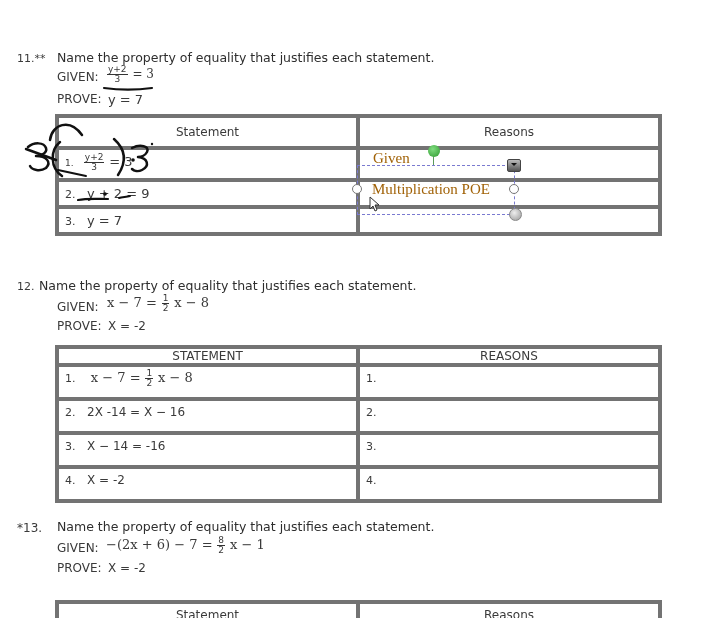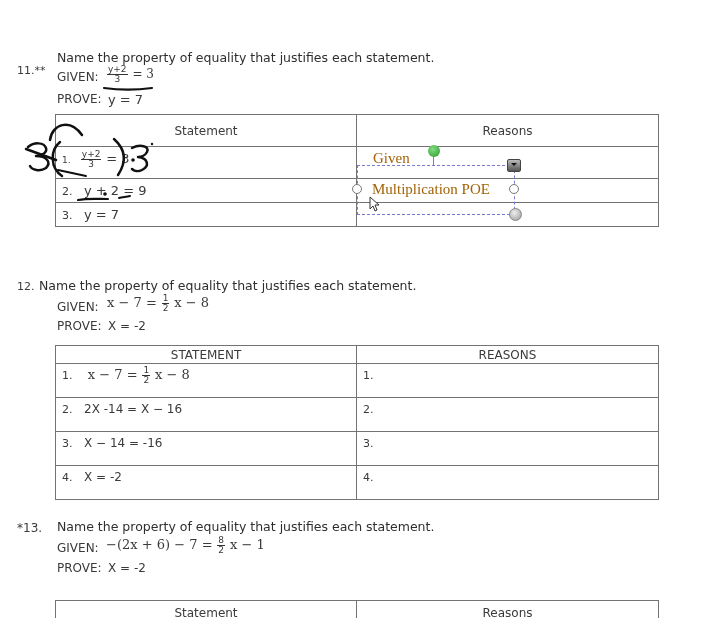--- a/index.html
+++ b/index.html
@@ -7,32 +7,32 @@
          font-family:"DejaVu Sans", sans-serif; color:#3a3a3a; font-size:12px; }
   .abs { position:absolute; }
   .num { font-size:11px; }
   .q-title { font-size:12.5px; color:#2e2e2e; }
   .lbl { font-size:12px; color:#3a3a3a; }
   .math { font-family:"DejaVu Serif", serif; font-size:13px; }
   .frac { display:inline-flex; flex-direction:column; align-items:center; vertical-align:middle;
           font-size:9px; line-height:9px; margin:0 1px; }
   .frac .n { border-bottom:1px solid #333; padding:0 1px; }
   table.ws { position:absolute; border-collapse:collapse; table-layout:fixed; }
-  table.ws td, table.ws th { border:1px solid #737373; padding:0; vertical-align:top; }
+  table.ws td, table.ws th { border:4px solid #737373; padding:0; vertical-align:top; }
   table.ws th { font-weight:normal; font-size:12px; color:#3a3a3a; text-align:center; vertical-align:middle; }
   .cell { padding:4px 6px; font-size:12px; color:#3a3a3a; white-space:nowrap; }
   .cell .idx { display:inline-block; width:22px; font-size:11px; }
   .ink { stroke:#111; fill:none; stroke-linecap:round; stroke-linejoin:round; }
   .handle { position:absolute; border-radius:50%; }
   .reason-text { position:absolute; font-family:Liberation Serif, serif; font-size:15px; color:#a16207; }
 </style>
 </head>
 <body>
 
-<div class="abs num" style="left:17px;top:64px;">11.**</div>
+<div class="abs num" style="left:17px;top:52px;">11.**</div>
 <div class="abs q-title" style="left:57px;top:50px;">Name the property of equality that justifies each statement.</div>
 <div class="abs lbl" style="left:57px;top:70px;">GIVEN:</div>
 <div class="abs" style="left:106px;top:65px;">
   <span class="frac">
     <span class="n">y+2</span>
     <span>3</span>
   </span>
   <span class="math" style="font-size:12px;">= 3</span>
 </div>
 <div class="abs lbl" style="left:57px;top:92px;">PROVE:</div>

